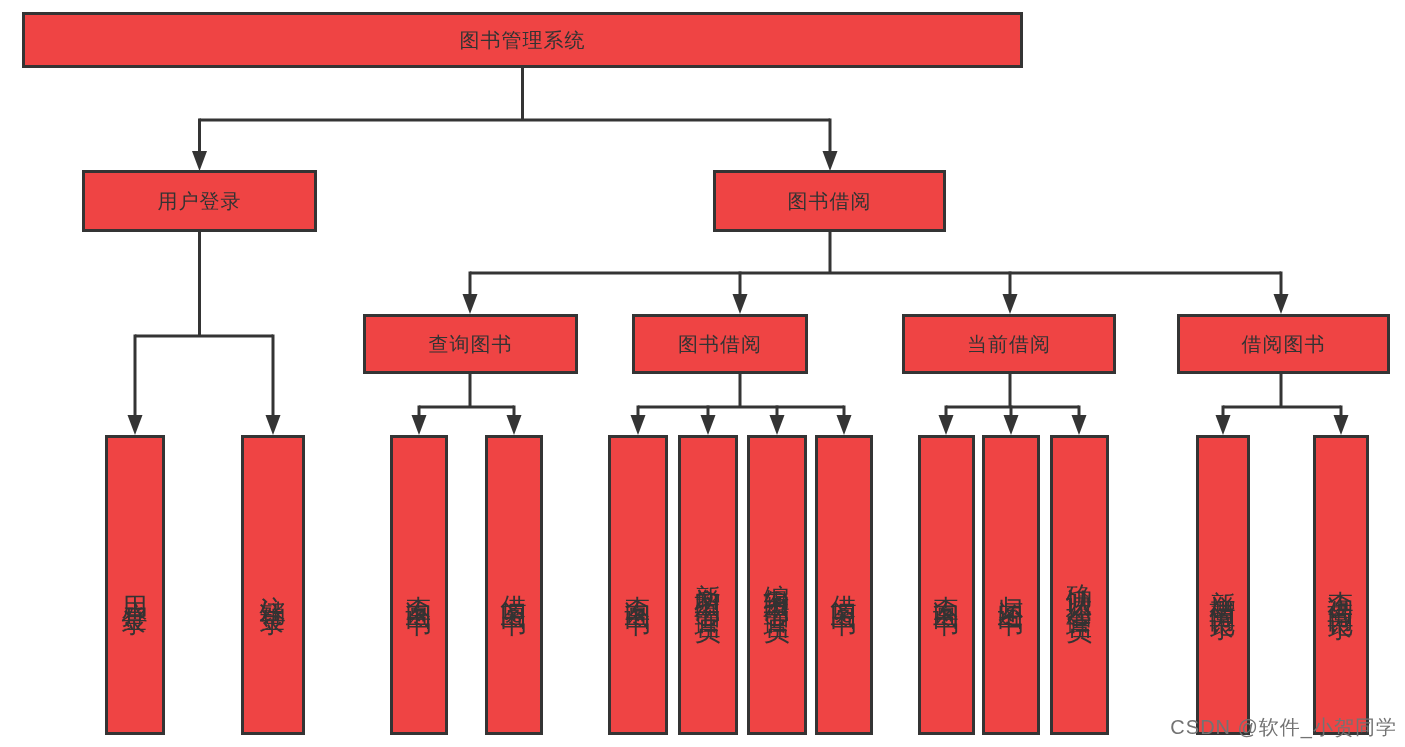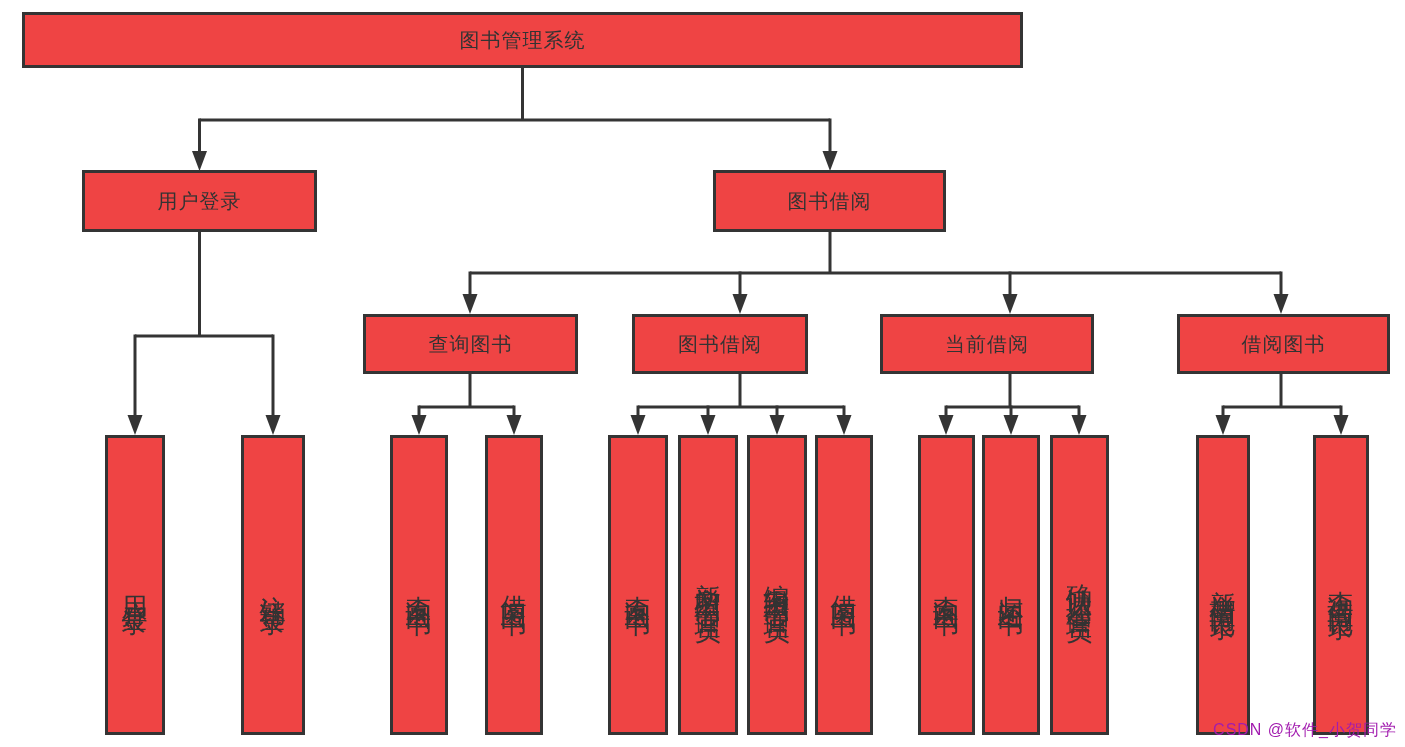--- a/index.html
+++ b/index.html
@@ -26,41 +26,41 @@
     text-orientation:mixed;
     font-size:26px;
     letter-spacing:5px;
     line-height:1;
   }
   .root-box{left:22px;top:12px;width:1001px;height:56px;}
   .l2-user{left:82px;top:170px;width:235px;height:62px;}
   .l2-book{left:713px;top:170px;width:233px;height:62px;}
   .l3-1{left:363px;top:314px;width:215px;height:60px;}
   .l3-2{left:632px;top:314px;width:176px;height:60px;}
-  .l3-3{left:880px;top:314px;width:214px;height:60px;}
+  .l3-3{left:902px;top:314px;width:214px;height:60px;}
   .l3-4{left:1177px;top:314px;width:213px;height:60px;}
   .leaf{top:435px;height:300px;}
   .lf1{left:105px;width:60px;}
   .lf2{left:241px;width:64px;}
   .lf3{left:390px;width:58px;}
   .lf4{left:485px;width:58px;}
   .lf5{left:608px;width:60px;}
   .lf6{left:678px;width:60px;}
   .lf7{left:747px;width:60px;}
   .lf8{left:815px;width:58px;}
   .lf9{left:918px;width:57px;}
   .lf10{left:982px;width:58px;}
   .lf11{left:1050px;width:59px;}
   .lf12{left:1196px;width:54px;}
   .lf13{left:1313px;width:56px;}
   .watermark{
     position:absolute;
     right:8px;bottom:6px;
-    font-size:16px;
-    color:#a21caf;
+    font-size:20px;
+    color:#737373;
     letter-spacing:1px;
     white-space:nowrap;
   }
 </style>
 </head>
 <body>
 
 <div class="canvas">
 
   <svg class="connectors" viewBox="0 0 1405 747" xmlns="http://www.w3.org/2000/svg">

